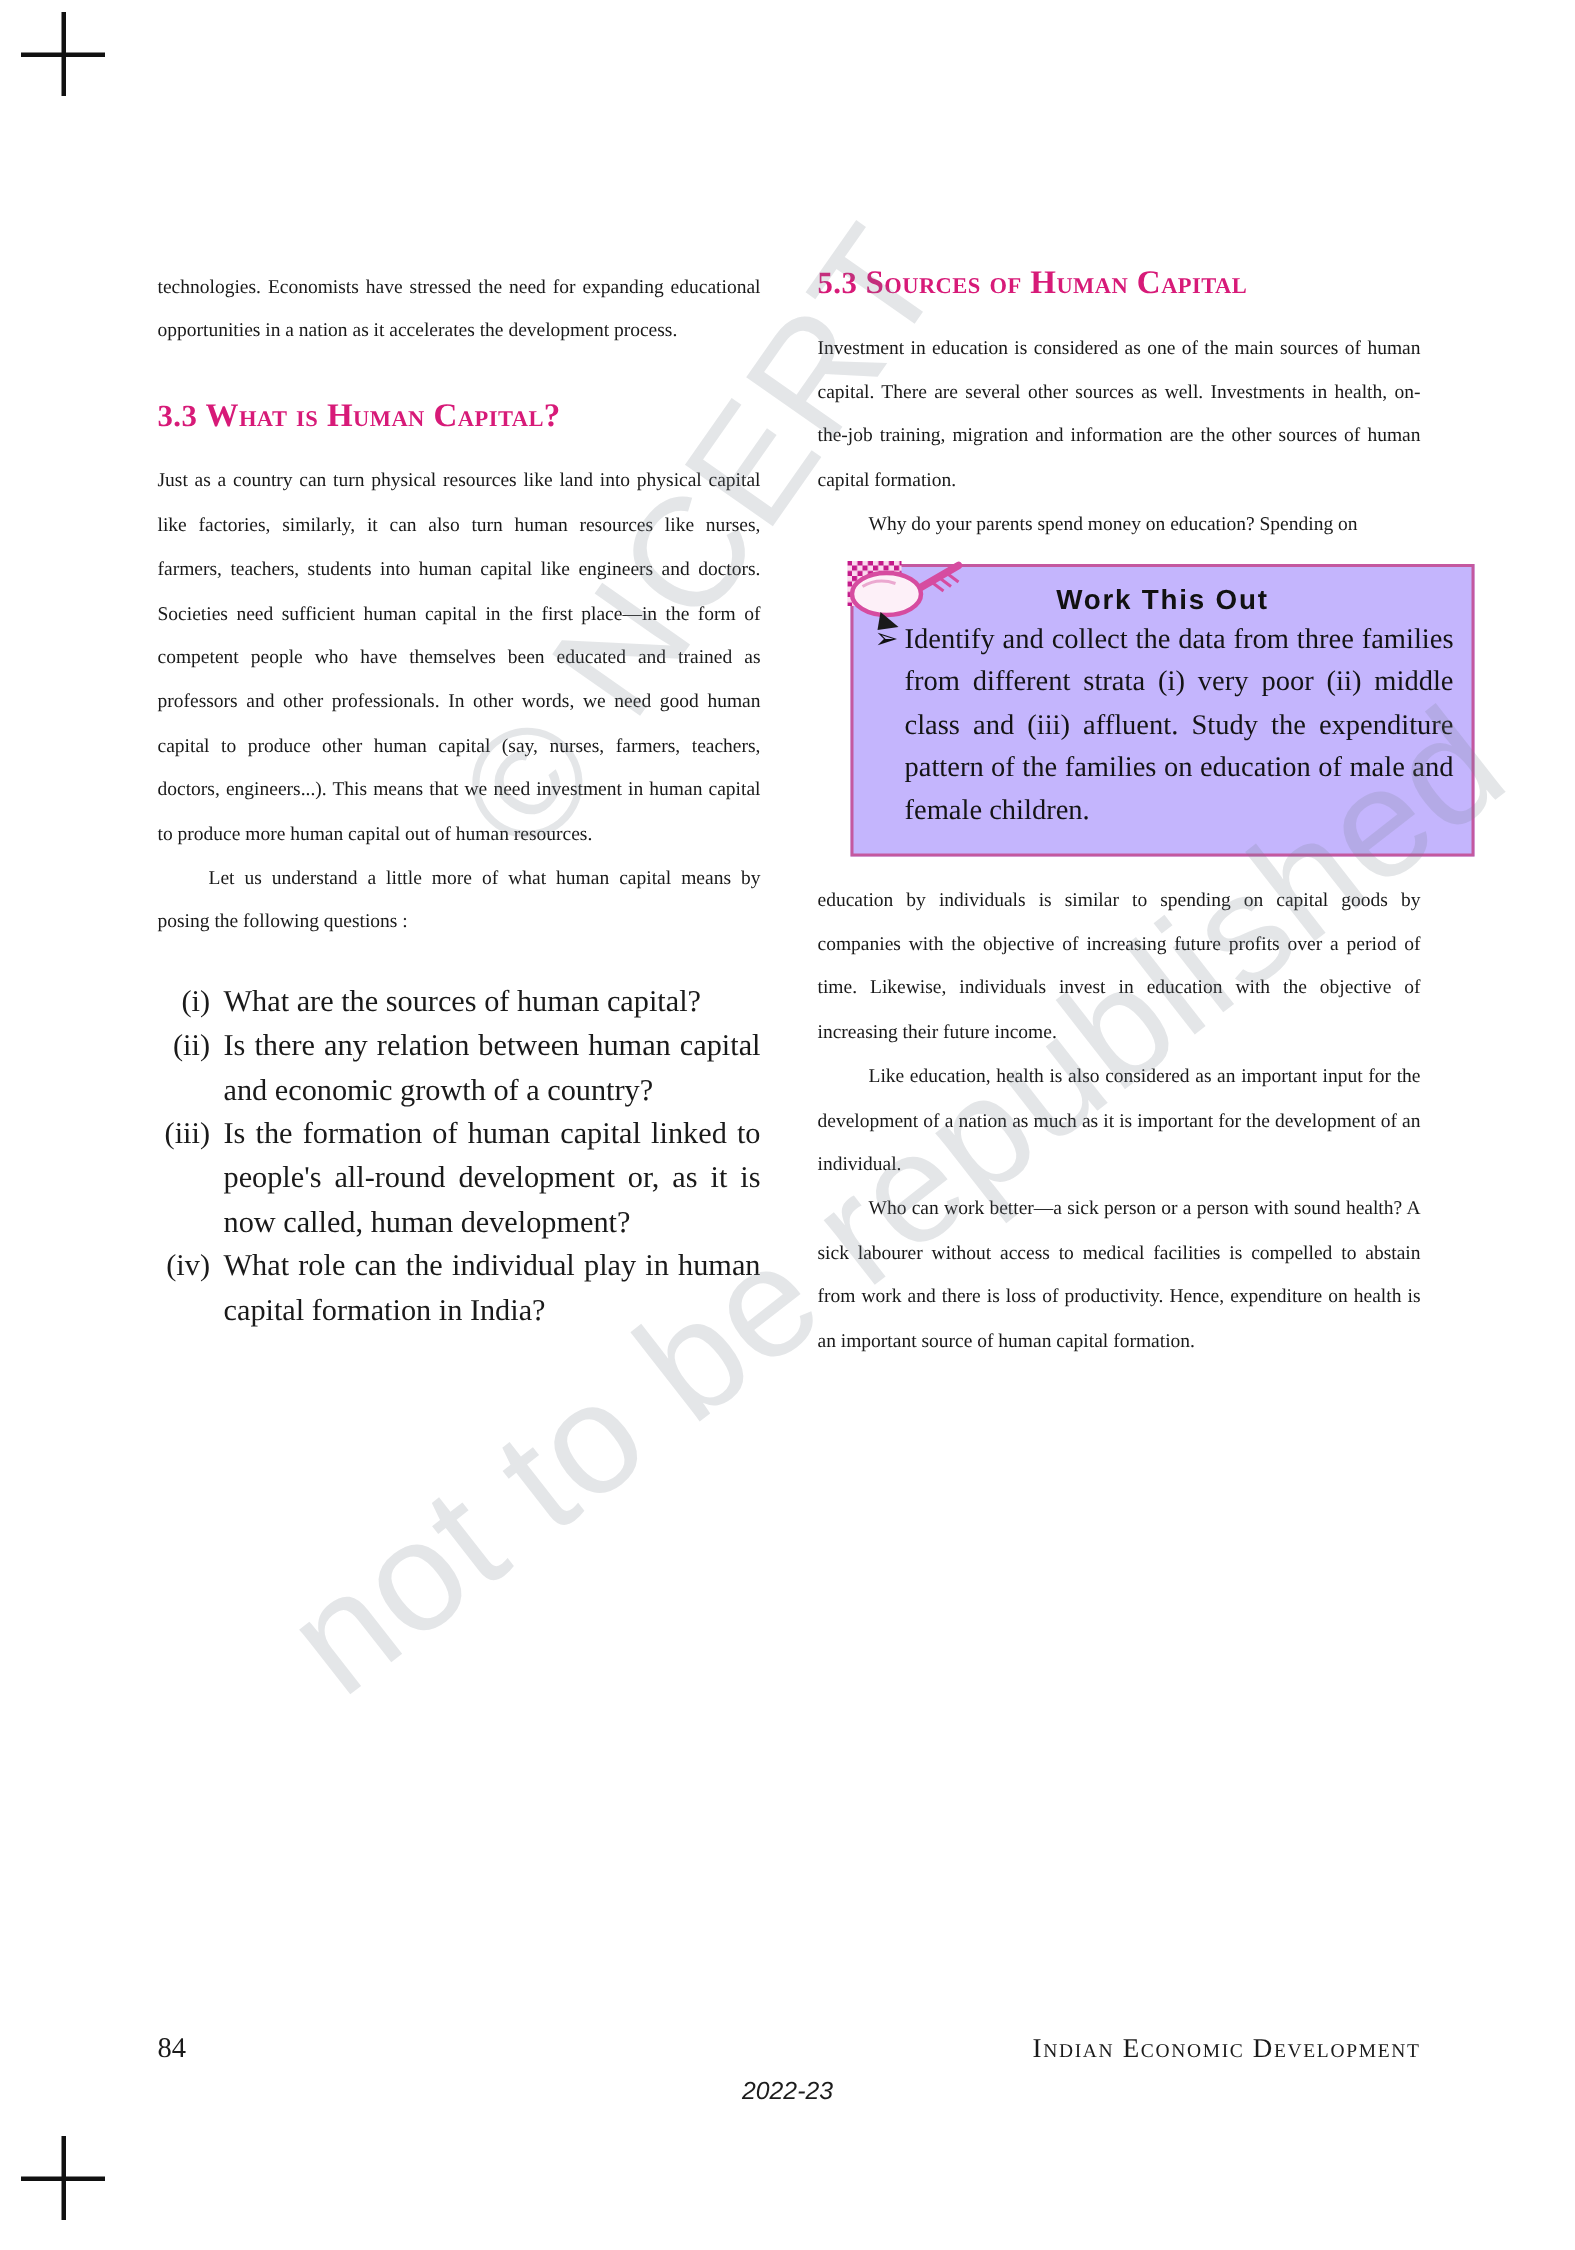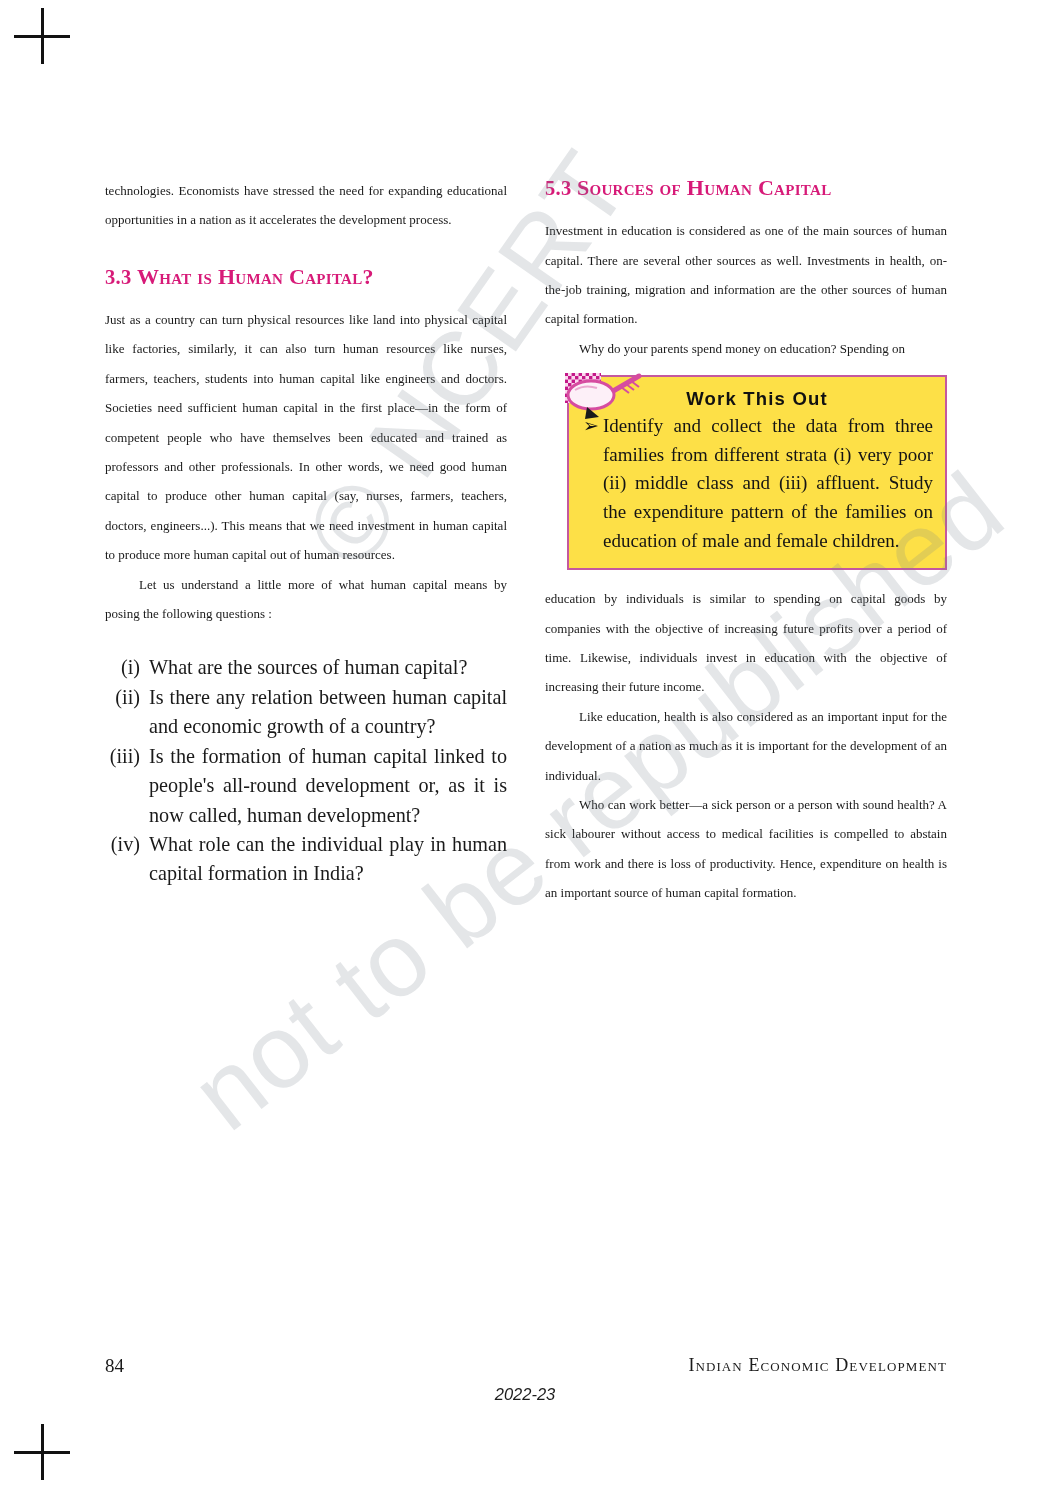--- a/index.html
+++ b/index.html
@@ -123,22 +123,22 @@
   }
   ul.qlist li .qtext {
     flex: 1 1 auto;
     text-align: justify;
   }
 
   
   .wto-box {
     position: relative;
     margin: 12px 0 14px 22px;
-    width: 380px;
-    background: #fde047;
+    width: 416px;
+    background: #c4b5fd;
     border: 2.5px solid #C4589F;
     padding: 8px 12px 13px 12px;
   }
   .wto-title {
     text-align: center;
     font-family: "Liberation Sans", sans-serif;
     font-weight: bold;
     font-size: 18.5px;
     letter-spacing: 1.2px;
     color: #111;

